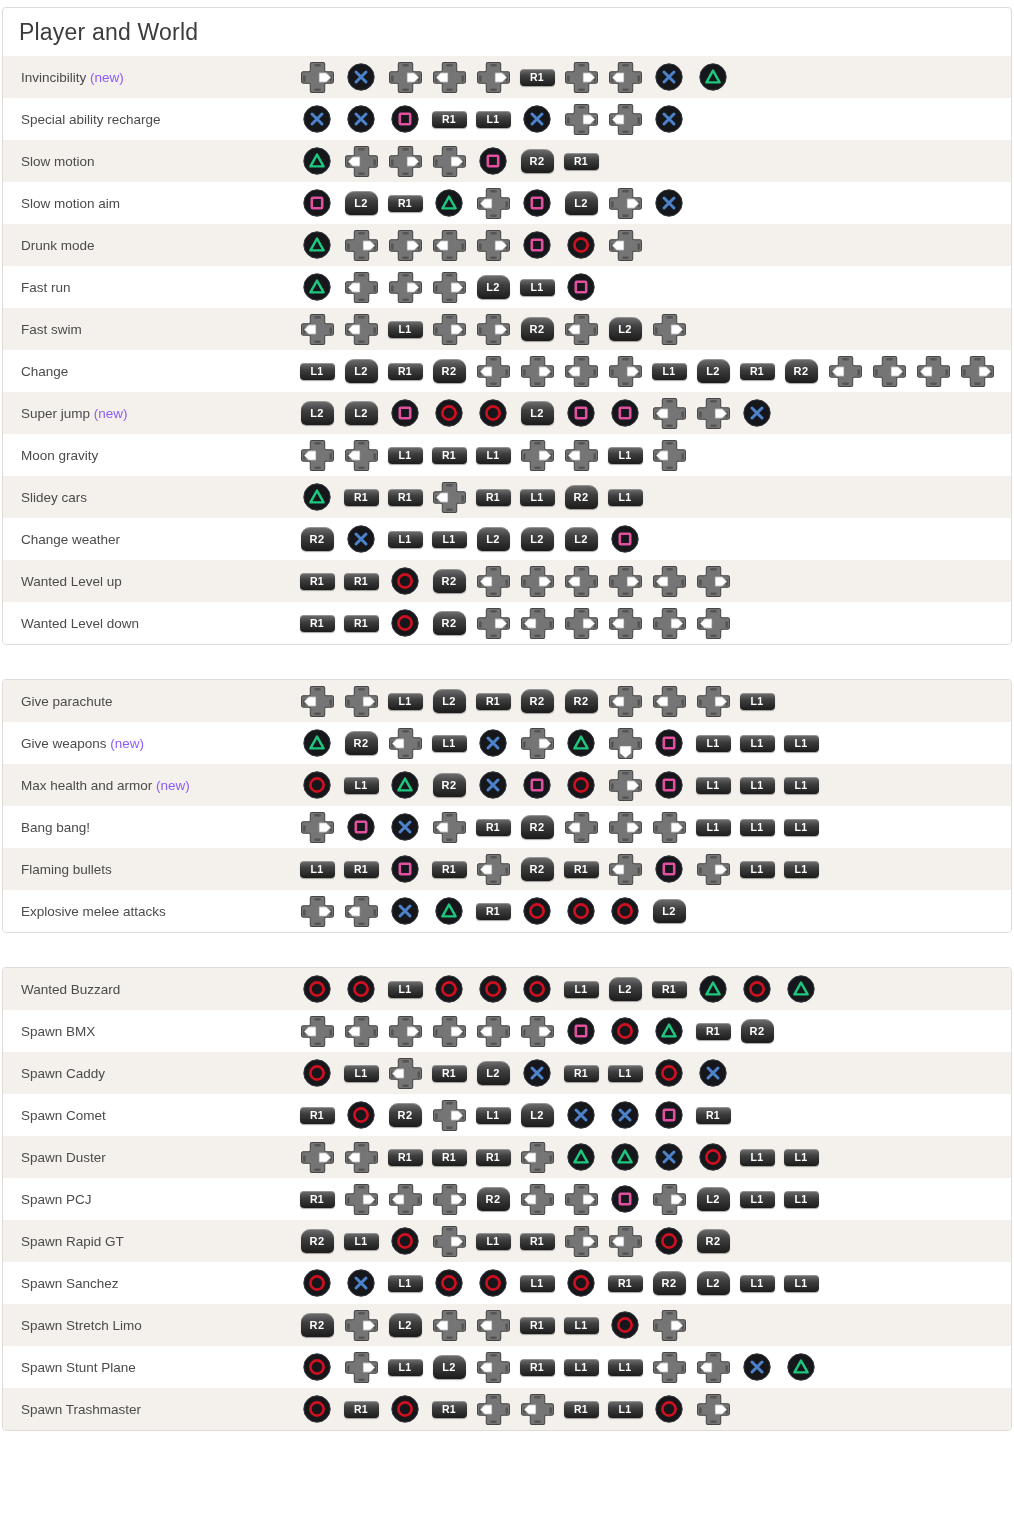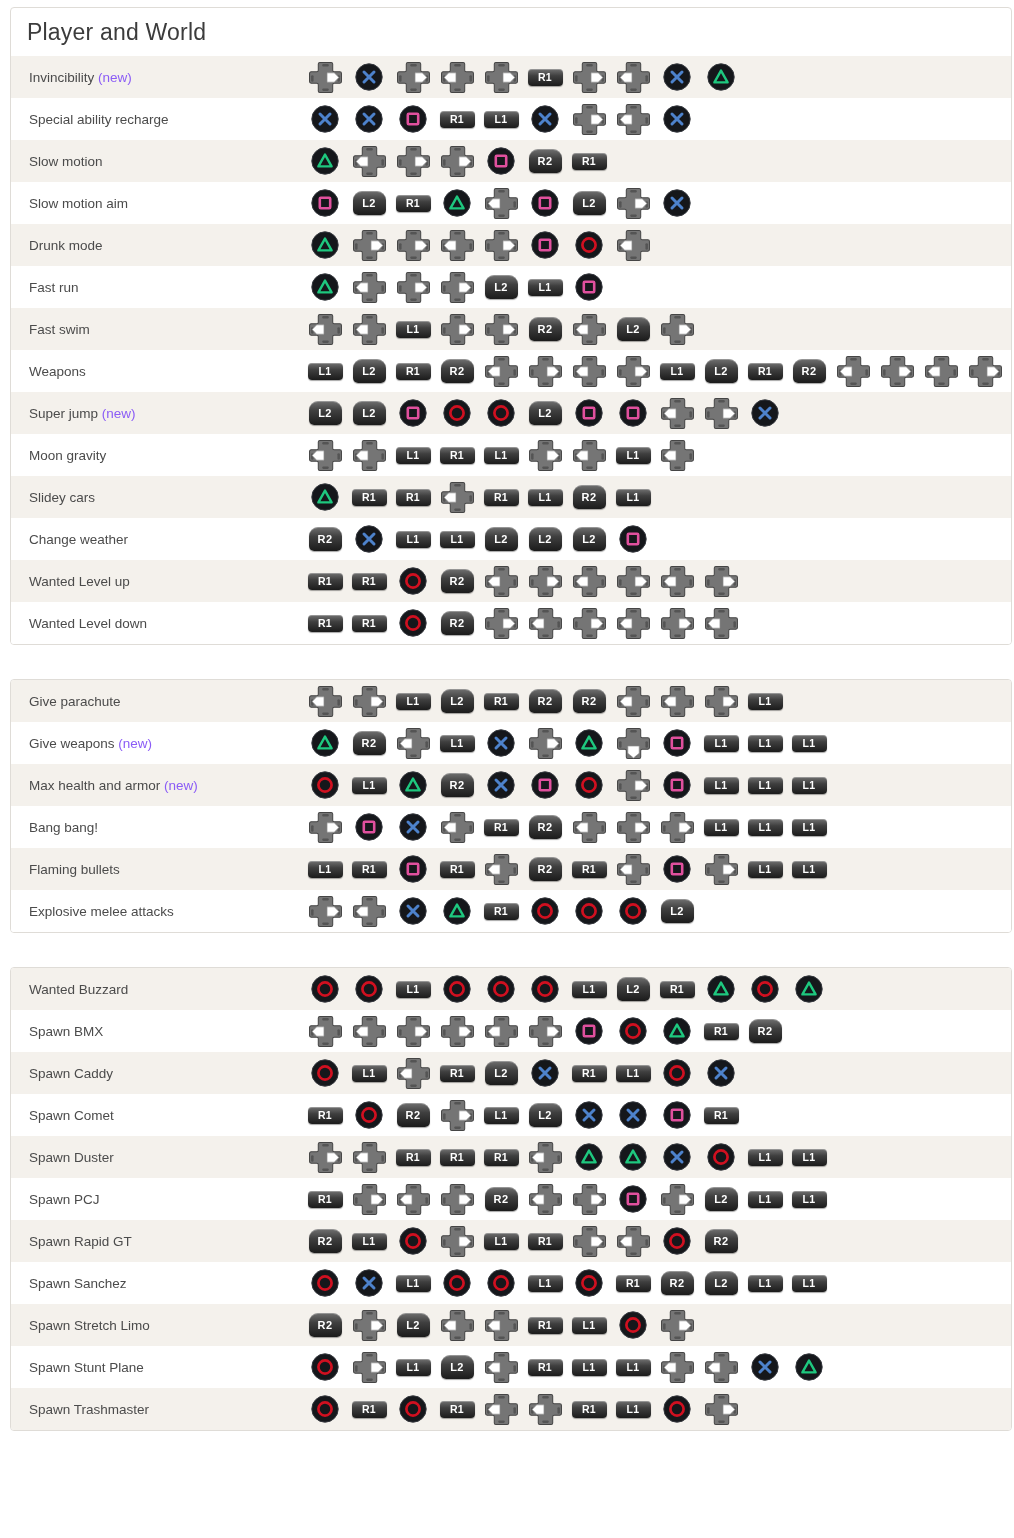--- a/index.html
+++ b/index.html
@@ -1,18 +1,18 @@
 <!DOCTYPE html>
 <html><head>
 <meta charset="utf-8">
 <style>
   html,body{margin:0;padding:0;background:#ffffff;}
   body{width:1014px;padding-top:7px;padding-bottom:6px;
        font-family:"Liberation Sans","DejaVu Sans",sans-serif;}
-  .panel{margin:0 2px 34px 10px;border:1px solid #dfdcd7;border-radius:4px;
+  .panel{margin:0 2px 34px 2px;border:1px solid #dfdcd7;border-radius:4px;
          overflow:hidden;background:#fff;}
   .panel:last-child{margin-bottom:0;}
   .section-title{font-size:23px;font-weight:400;color:#3c3c3c;margin:0;
                  padding:11px 16px 10px 16px;letter-spacing:.2px;}
   .row{display:flex;align-items:center;height:42px;background:#fff;}
   .row.stripe{background:#f4f1ec;}
   .label{flex:0 0 292px;box-sizing:border-box;padding-left:18px;
          font-size:13.5px;color:#4b4b4b;white-space:nowrap;}
   .label b{font-weight:normal;color:#8b5cf6;}
   .seq{display:flex;align-items:center;}
@@ -484,21 +484,21 @@
                 <rect x="13.8" y="3" width="6.4" height="2.4" rx="1.1" fill="#545454"></rect>
                 <rect x="13.8" y="26.6" width="6.4" height="2.4" rx="1.1" fill="#545454"></rect>
                 <rect x="3" y="13.8" width="2.4" height="6.4" rx="1.1" fill="#545454"></rect>
                 <rect x="28.6" y="13.8" width="2.4" height="6.4" rx="1.1" fill="#545454"></rect>
                 <polygon points="18.5,11.5 25.5,11.5 30,16 25.5,20.5 18.5,20.5" fill="#ffffff" stroke="#8f8f8f" stroke-width="0.6"></polygon>
               </svg>
             </span>
           </div>
         </div>
         <div class="row">
-          <div class="label">Weapons</div>
+          <div class="label">Change</div>
           <div class="seq">
             <span class="slot">
               <span class="badge badge-sm">L1</span>
             </span>
             <span class="slot">
               <span class="badge badge-lg">L2</span>
             </span>
             <span class="slot">
               <span class="badge badge-sm">R1</span>
             </span>

